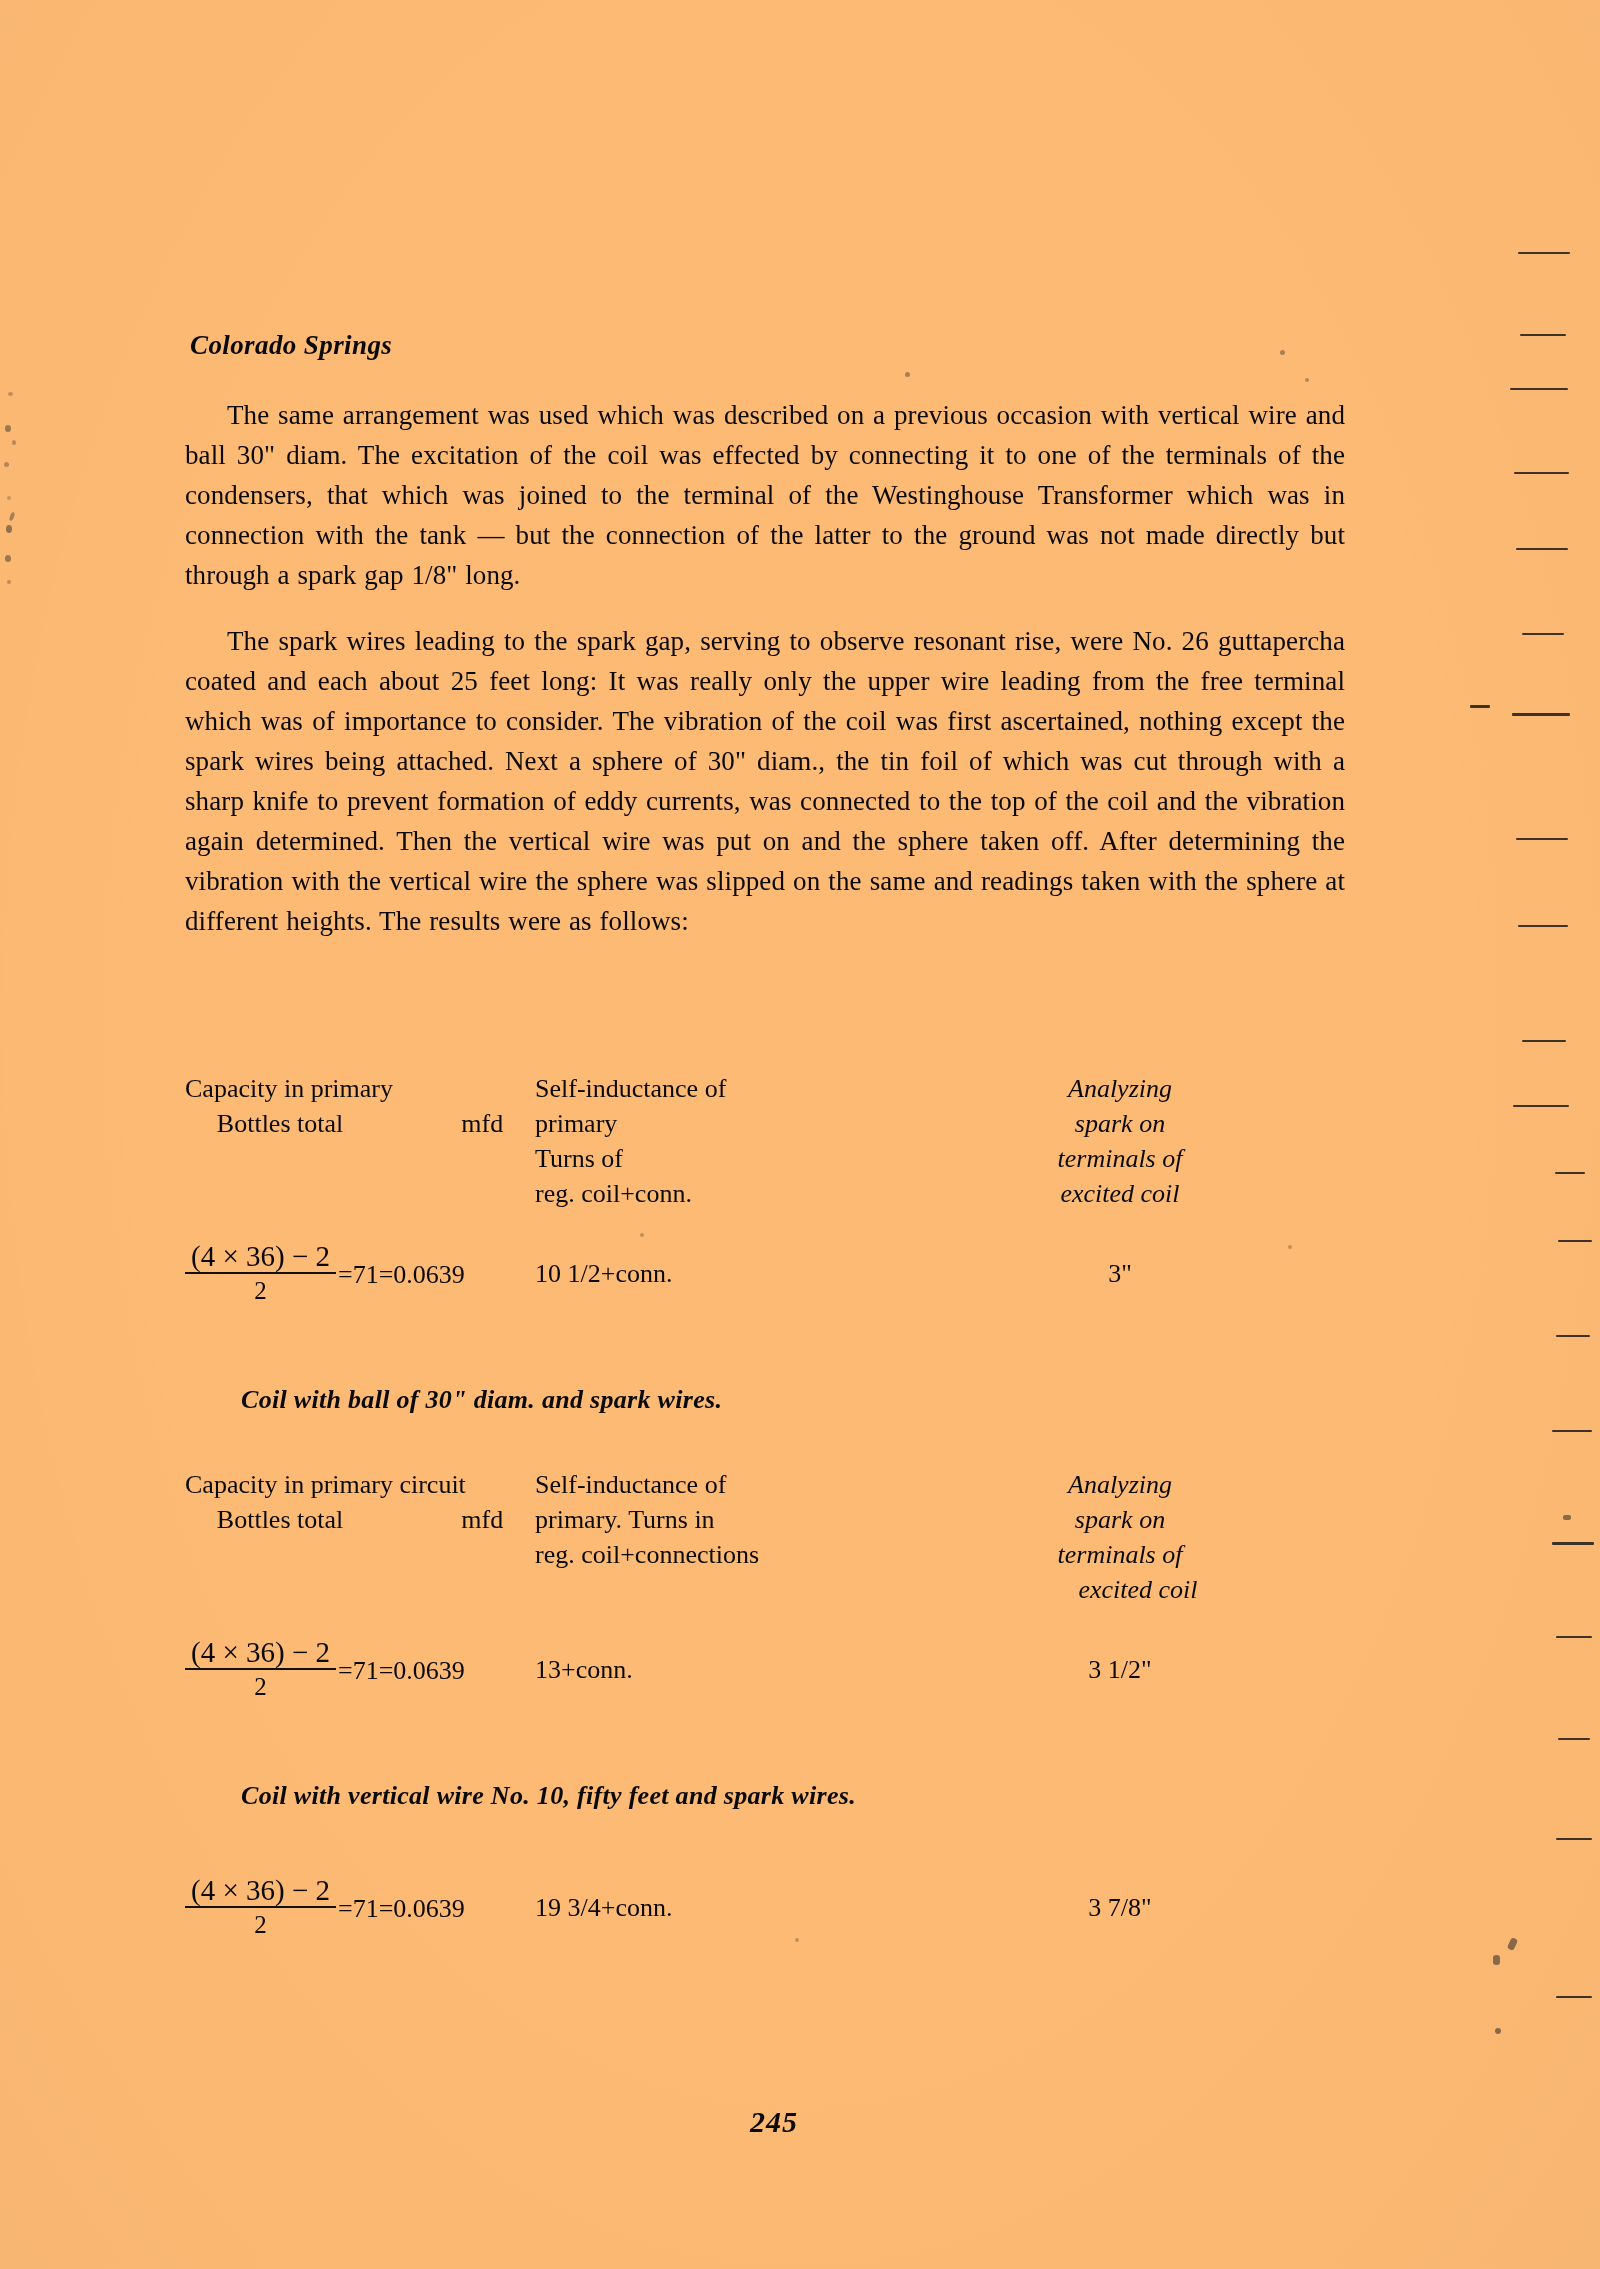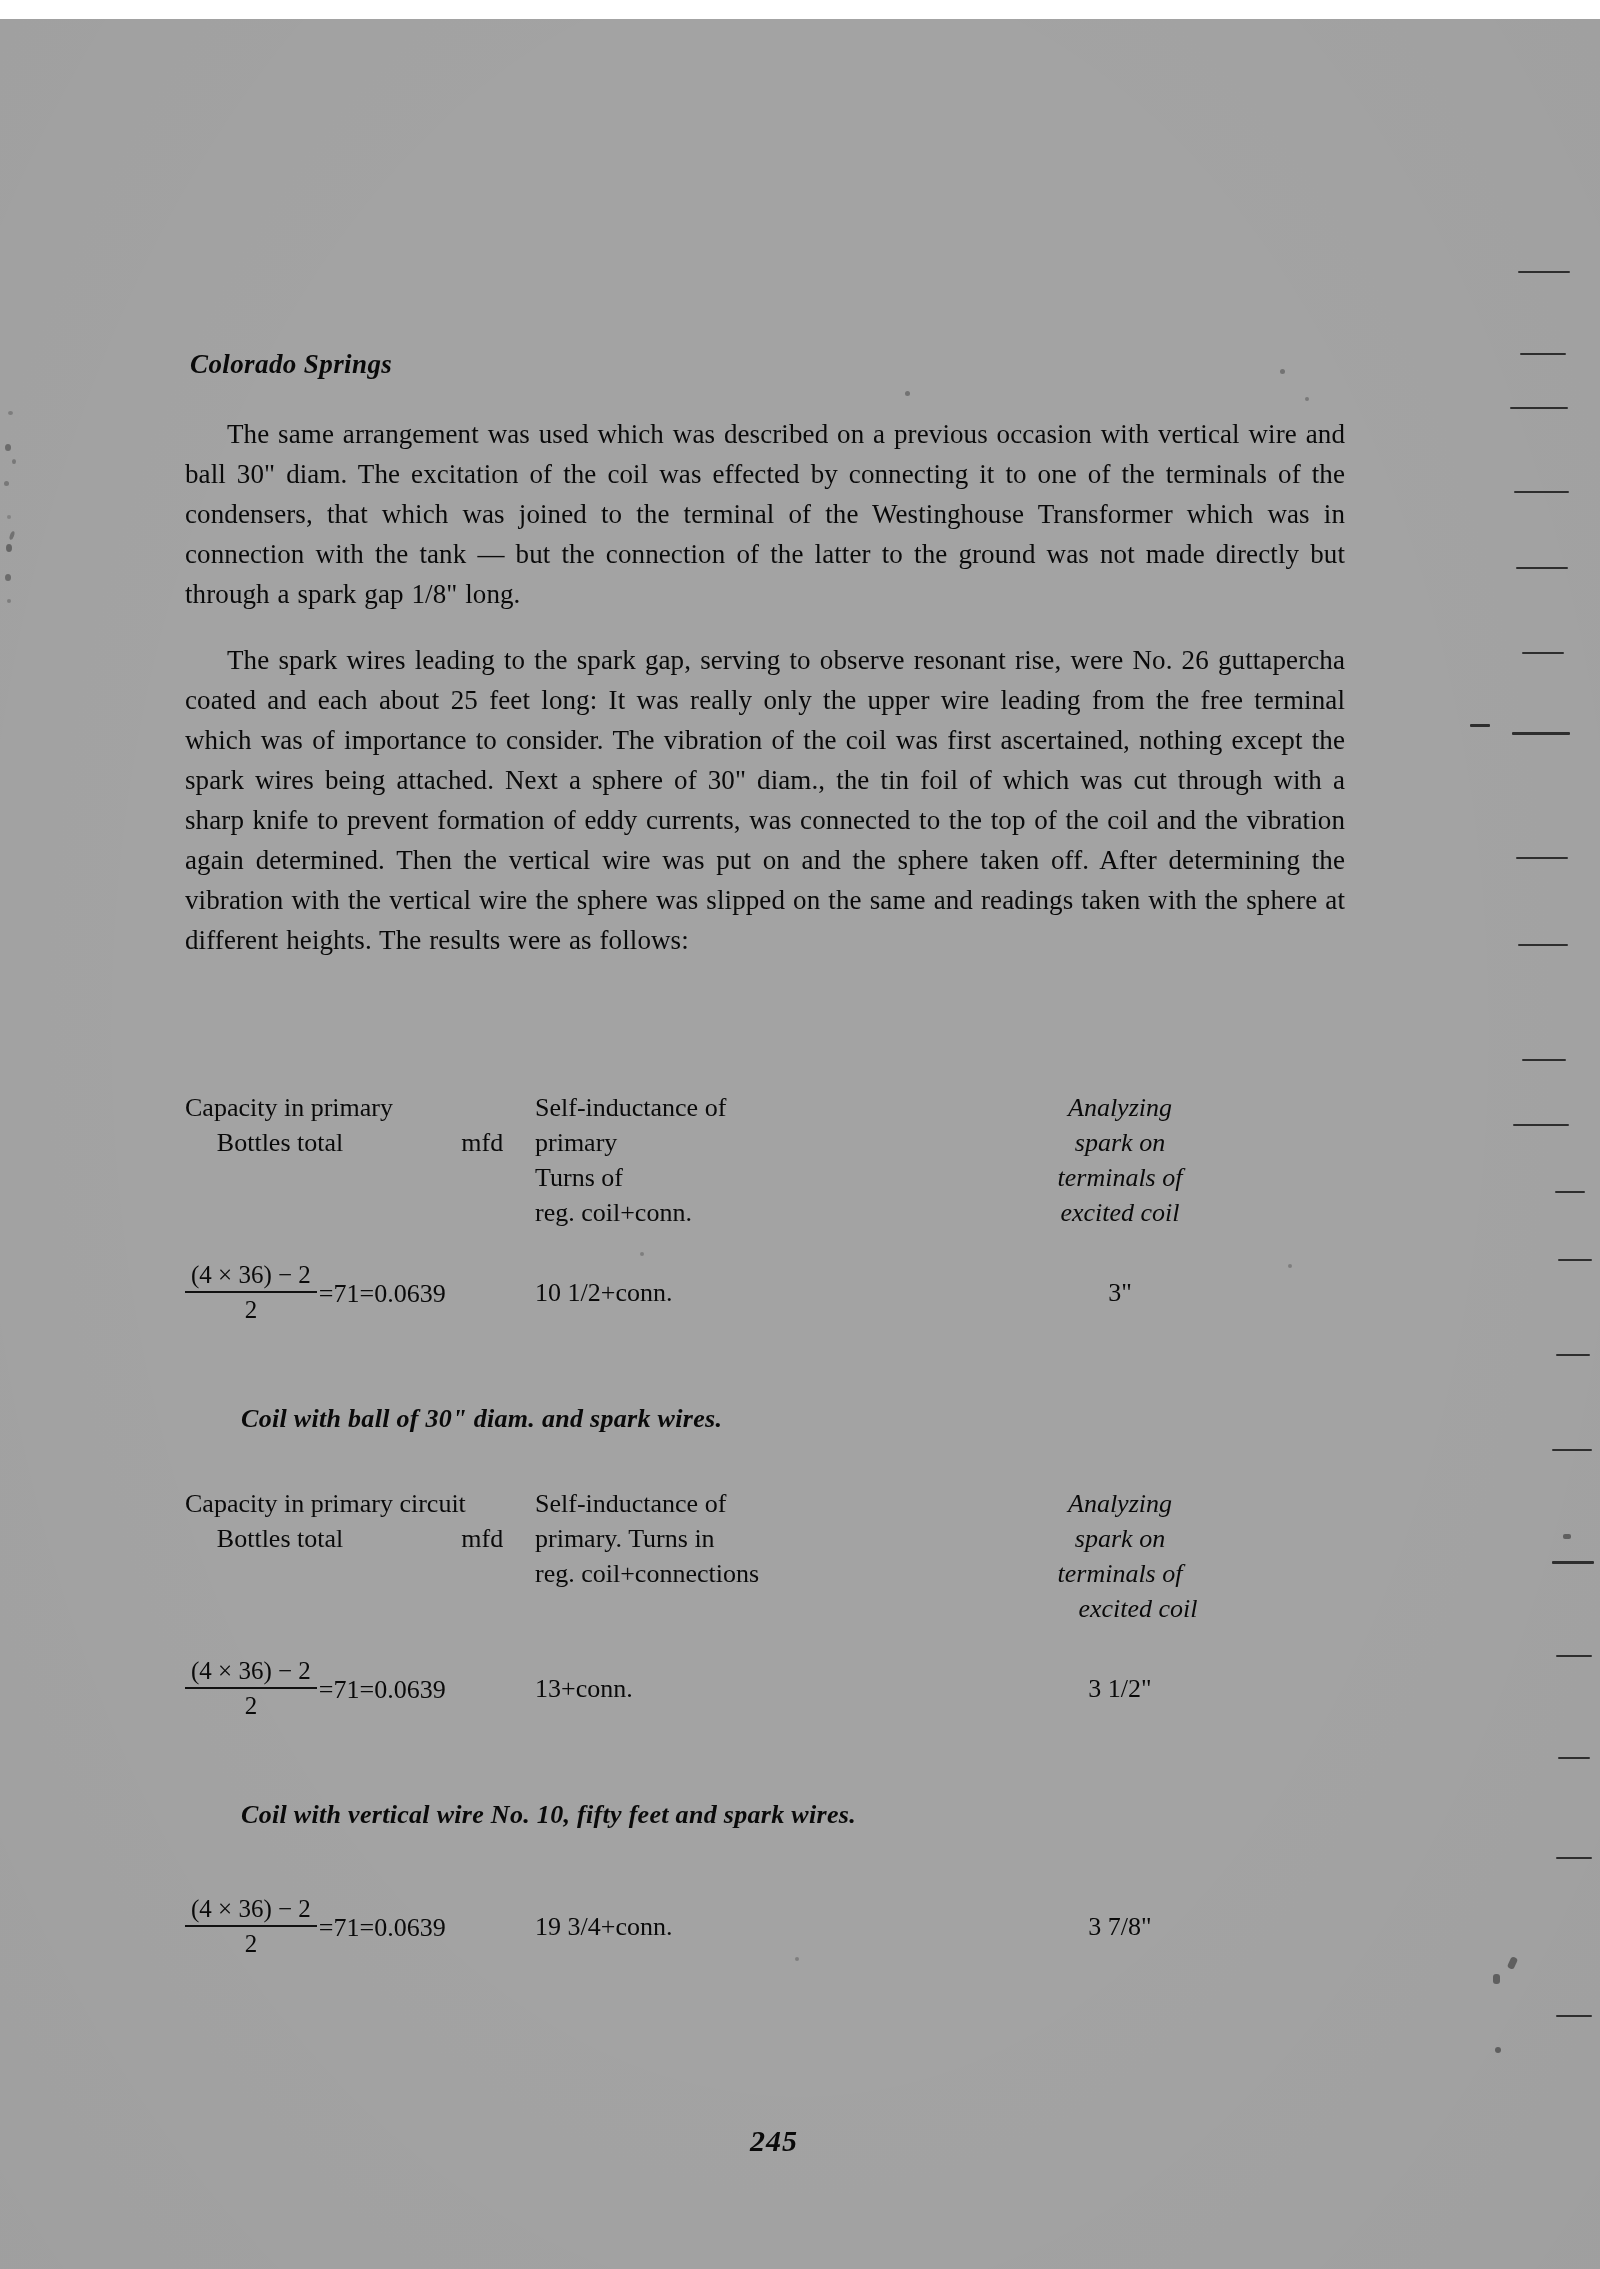--- a/index.html
+++ b/index.html
@@ -13,22 +13,21 @@
     position: relative;
     font-family: "Liberation Serif", "DejaVu Serif", serif;
     color: #0a0a0a;
     overflow: hidden;
   }
 
   
   #page {
     position: absolute;
     inset: 0;
-    background: #a3a3a3;
-    margin-top: 19px;
+    background: #fdba74;
   }
 
   
   #paper-tone {
     position: absolute;
     inset: 0;
     background:
       radial-gradient(ellipse at 50% 45%, rgba(255,255,255,0) 55%, rgba(0,0,0,0.022) 100%);
     pointer-events: none;
   }
@@ -124,21 +123,21 @@
     width: 350px;
     font-size: 26px;
   }
   .frac {
     display: inline-flex;
     flex-direction: column;
     align-items: center;
     margin-right: 2px;
   }
   .frac .num {
-    font-size: 25px;
+    font-size: 29px;
     line-height: 30px;
     padding: 0 6px 1px 6px;
     white-space: nowrap;
   }
   .frac .bar {
     width: 100%;
     border-top: 2.5px solid #111;
   }
   .frac .den {
     font-size: 25px;

